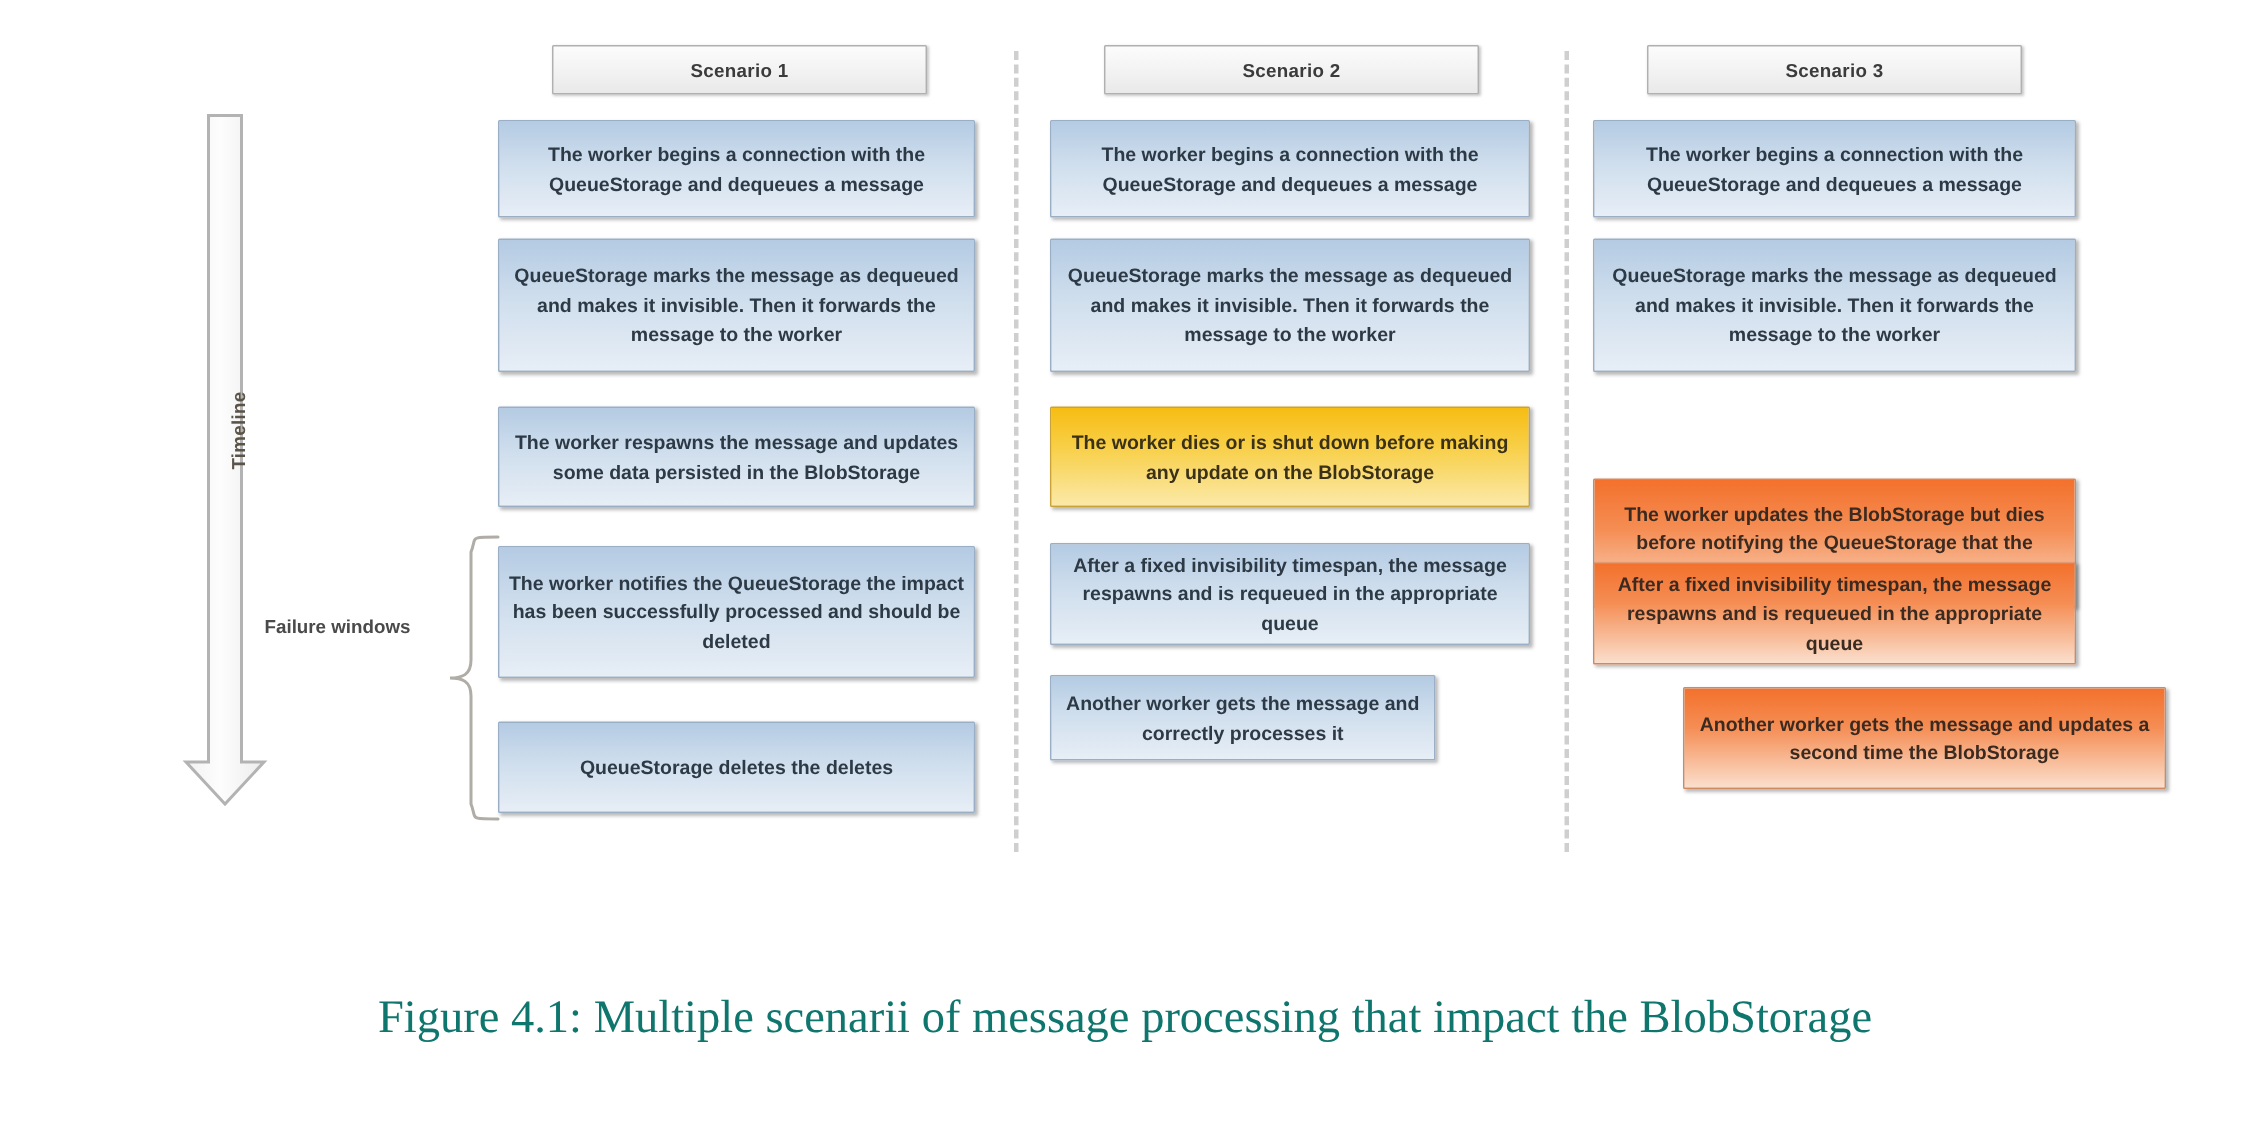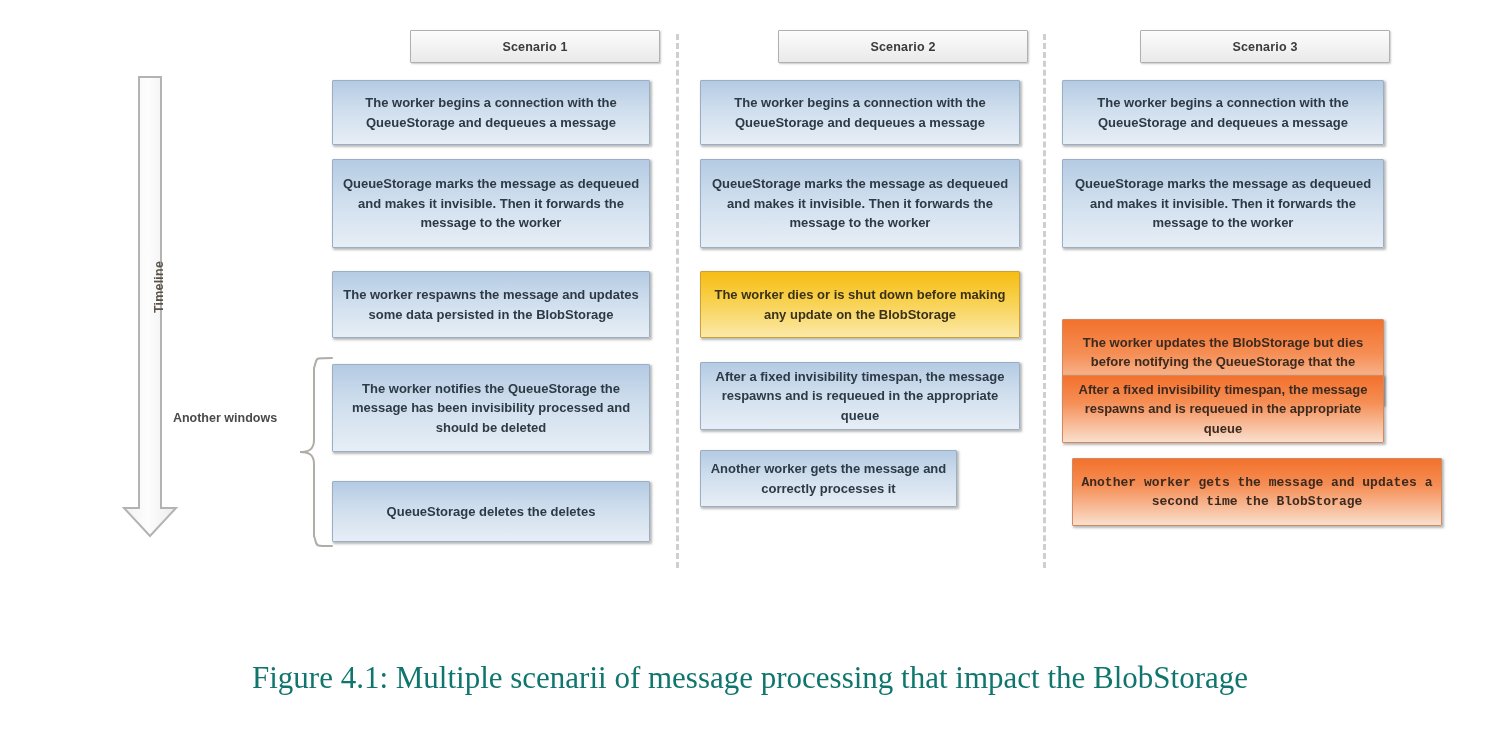--- a/index.html
+++ b/index.html
@@ -53,21 +53,20 @@
   .scenario-header{
     position:absolute;
     height:31px;
     border:1px solid #b0b0b0;
     background:linear-gradient(to bottom,#fcfcfc 0%,#f2f2f2 55%,#e9e9e9 100%);
     box-shadow:1px 1px 2px rgba(0,0,0,.22);
     display:flex;align-items:center;justify-content:center;
     font-size:12.5px;font-weight:600;color:#3b3b3b;
     letter-spacing:.2px;
     border-radius:1px;
-    margin-left:42px;
   }
 
   
   .step-box{
     position:absolute;
     border:1px solid #9bafc6;
     box-shadow:1.5px 1.5px 2.5px rgba(0,0,0,.28);
     display:flex;align-items:center;justify-content:center;
     text-align:center;
     font-size:13px;
@@ -117,43 +116,43 @@
       </linearGradient>
     </defs>
     <path d="M19 3 L41 3 L41 434 L56 434 L30 462 L4 434 L19 434 Z" fill="url(#arrowGrad)" stroke="#b3b3b3" stroke-width="2" stroke-linejoin="miter"></path>
   </svg>
   <div id="timeline-label">Timeline</div>
 
   <svg id="failure-brace" viewBox="0 0 56 192" xmlns="http://www.w3.org/2000/svg">
     <path d="M54 2 C 34 2, 40 2, 36 12 L36 84 C36 94, 30 96, 22 96 C30 96, 36 98, 36 108 L36 180 C40 190, 34 190, 54 190" fill="none" stroke="#b0aca6" stroke-width="2" stroke-linecap="round"></path>
   </svg>
   <div id="failure-label">
-    <span>Another</span>
+    <span>Failure</span>
     <span>windows</span>
   </div>
 
   <div class="divider" id="divider-1"></div>
   <div class="divider" id="divider-2"></div>
 
   <div class="scenario-header" style="left:368px;top:30px;width:248px;">Scenario 1</div>
   <div class="step-box blue" style="left:332px;top:80px;width:318px;height:65px;">The worker begins a connection with the QueueStorage and dequeues a message</div>
   <div class="step-box blue" style="left:332px;top:159px;width:318px;height:89px;">QueueStorage marks the message as dequeued and makes it invisible. Then it forwards the message to the worker</div>
   <div class="step-box blue" style="left:332px;top:271px;width:318px;height:67px;">The worker respawns the message and updates some data persisted in the BlobStorage</div>
-  <div class="step-box blue" style="left:332px;top:364px;width:318px;height:88px;">The worker notifies the QueueStorage the message has been invisibility processed and should be deleted</div>
+  <div class="step-box blue" style="left:332px;top:364px;width:318px;height:88px;">The worker notifies the QueueStorage the impact has been successfully processed and should be deleted</div>
   <div class="step-box blue" style="left:332px;top:481px;width:318px;height:61px;">QueueStorage deletes the deletes</div>
 
   <div class="scenario-header" style="left:736px;top:30px;width:248px;">Scenario 2</div>
   <div class="step-box blue" style="left:700px;top:80px;width:320px;height:65px;">The worker begins a connection with the QueueStorage and dequeues a message</div>
   <div class="step-box blue" style="left:700px;top:159px;width:320px;height:89px;">QueueStorage marks the message as dequeued and makes it invisible. Then it forwards the message to the worker</div>
   <div class="step-box yellow" style="left:700px;top:271px;width:320px;height:67px;">The worker dies or is shut down before making any update on the BlobStorage</div>
   <div class="step-box blue" style="left:700px;top:362px;width:320px;height:68px;">After a fixed invisibility timespan, the message respawns and is requeued in the appropriate queue</div>
   <div class="step-box blue" style="left:700px;top:450px;width:257px;height:57px;">Another worker gets the message and correctly processes it</div>
 
   <div class="scenario-header" style="left:1098px;top:30px;width:248px;">Scenario 3</div>
   <div class="step-box blue" style="left:1062px;top:80px;width:322px;height:65px;">The worker begins a connection with the QueueStorage and dequeues a message</div>
   <div class="step-box blue" style="left:1062px;top:159px;width:322px;height:89px;">QueueStorage marks the message as dequeued and makes it invisible. Then it forwards the message to the worker</div>
   <div class="step-box orange" style="left:1062px;top:271px;width:322px;height:86px;margin-top:48px;">The worker updates the BlobStorage but dies before notifying the QueueStorage that the message has been processed</div>
   <div class="step-box orange" style="left:1062px;top:375px;width:322px;height:68px;">After a fixed invisibility timespan, the message respawns and is requeued in the appropriate queue</div>
-  <div class="step-box orange" style="left:1072px;top:458px;width:370px;height:68px;font-family:Liberation Mono, monospace;">Another worker gets the message and updates a second time the BlobStorage</div>
+  <div class="step-box orange" style="left:1122px;top:458px;width:322px;height:68px;">Another worker gets the message and updates a second time the BlobStorage</div>
 
   <div id="caption">Figure 4.1: Multiple scenarii of message processing that impact the BlobStorage</div>
 
 </div>
 
 </body></html>

